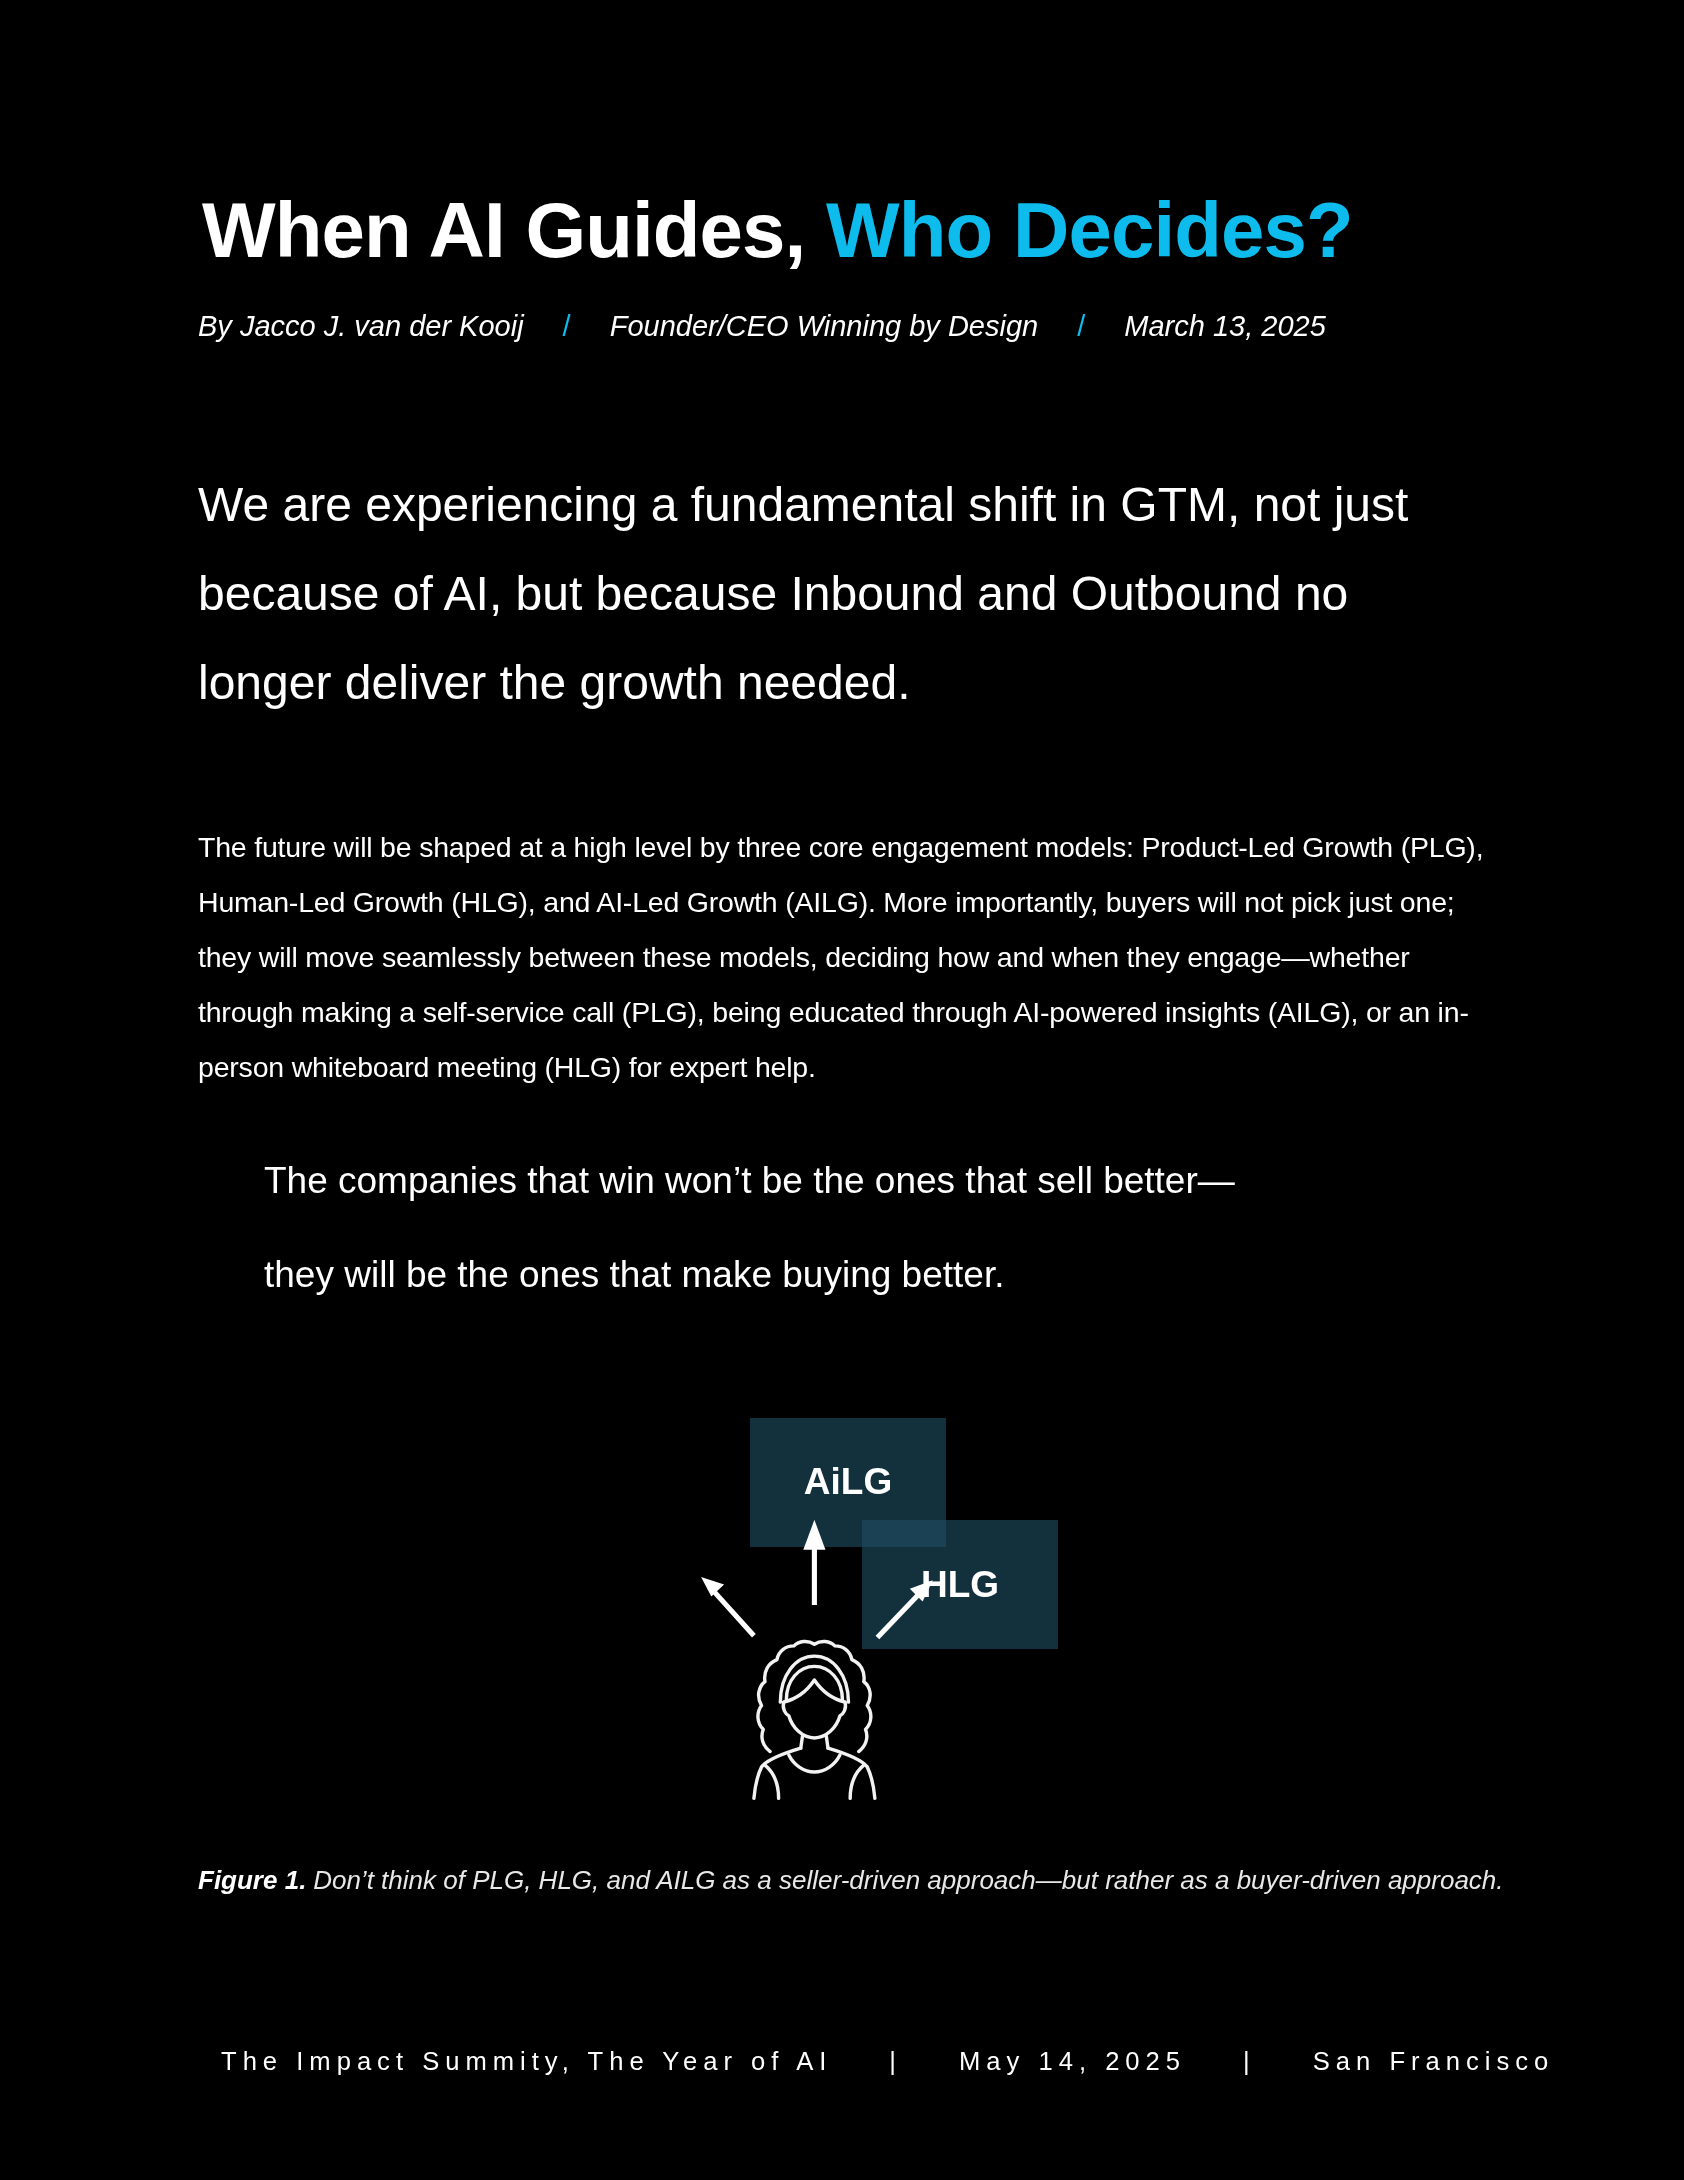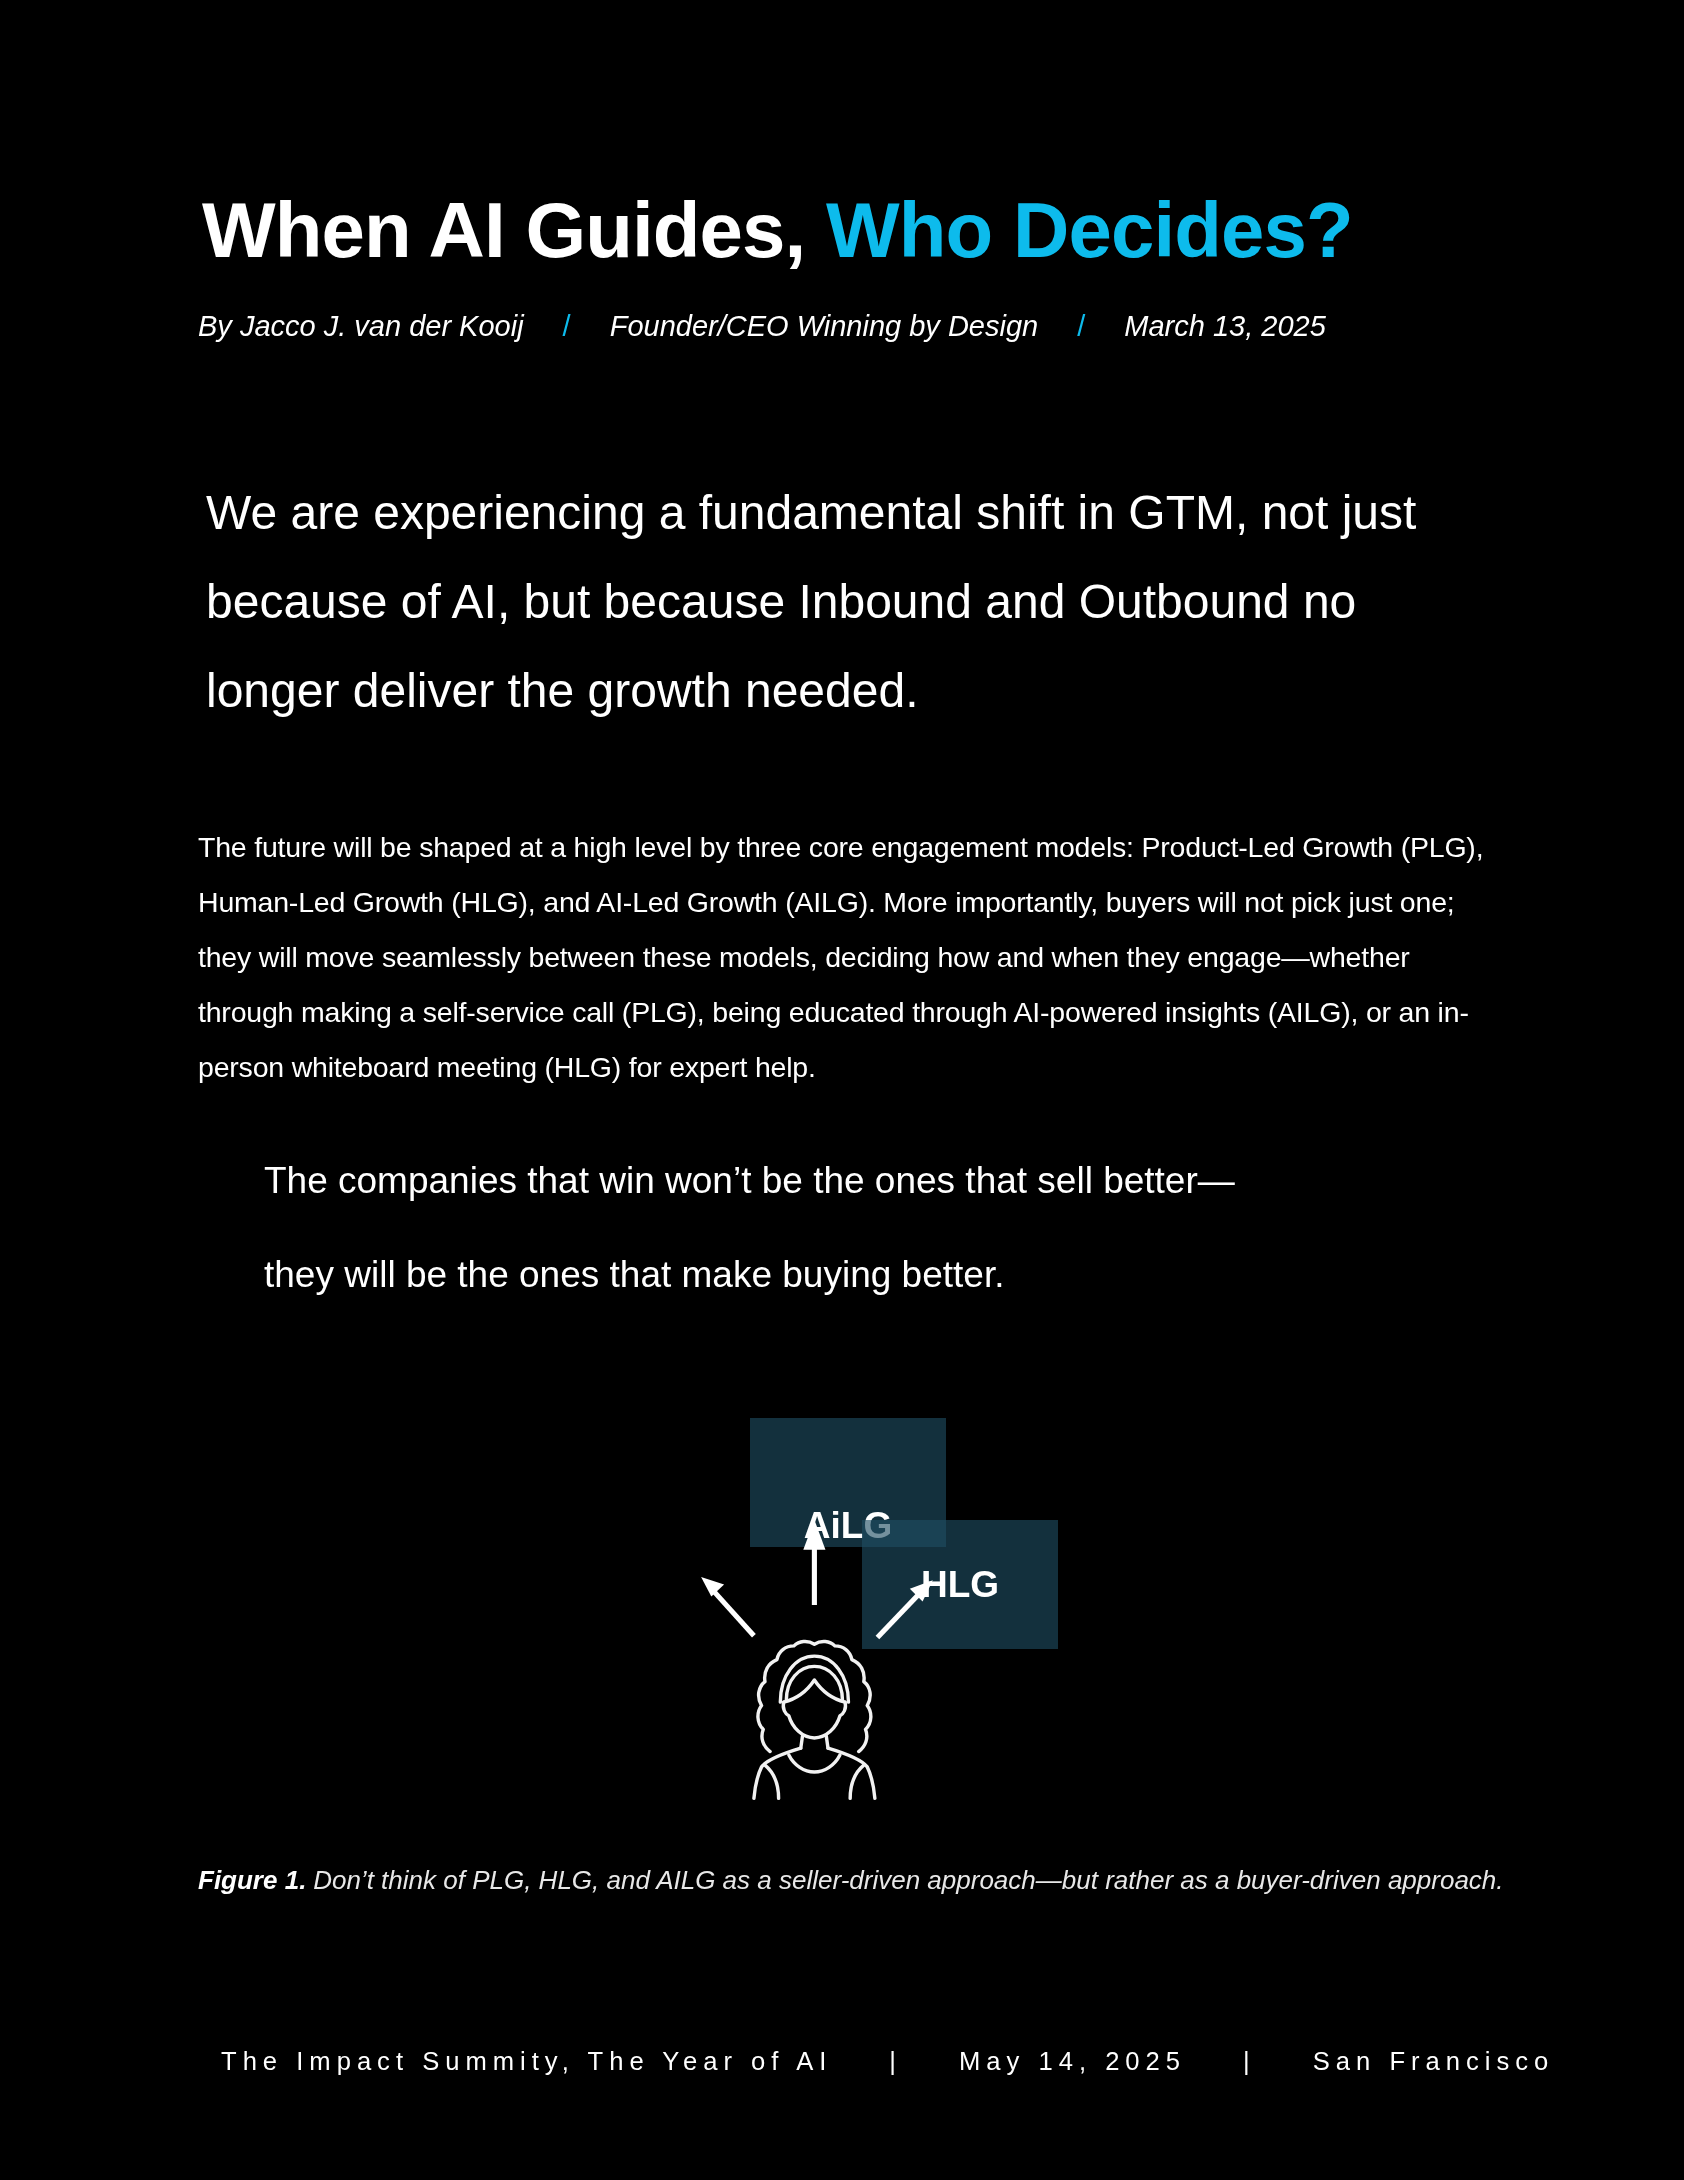--- a/index.html
+++ b/index.html
@@ -11,39 +11,39 @@
     position: absolute; left: 198px; top: 184px; margin: 4px;
     font-size: 78px; font-weight: 700; letter-spacing: -0.9px; line-height: 1.1; white-space: nowrap; text-align: center;
   }
   .page-title .accent { color: #0dbbec; }
   .byline {
     position: absolute; left: 198px; top: 310px; font-size: 29px; font-style: italic;
     white-space: nowrap; display: flex; align-items: flex-start;
   }
   .byline .sep { color: #0dbbec; margin: 0 39px; font-style: normal; }
   .lead {
-    position: absolute; left: 198px; top: 460px; width: 1295px; margin: 8px;
+    position: absolute; left: 198px; top: 460px; width: 1295px; margin: 0;
     font-size: 48px; line-height: 89px; font-weight: 400;
   }
   .body-text {
     position: absolute; left: 198px; top: 820px; width: 1303px; margin: 0;
     font-size: 28.5px; line-height: 55px; letter-spacing: -0.2px;
   }
   .pullquote {
     position: absolute; left: 256px; top: 1126px; width: 1193px; margin: 8px;
     font-size: 37px; font-weight: 400; line-height: 94px;
   }
   .figure { position: absolute; left: 0; top: 0; width: 1685px; height: 2181px; pointer-events: none; }
   .box {
     position: absolute; width: 196px; height: 129px; background: rgba(30, 78, 98, 0.62);
     display: flex; align-items: center; justify-content: center;
     font-size: 37px; font-weight: 700; color: #fff; pointer-events: auto;
   }
   .box-plg { left: 579px; top: 1469px; }
-  .box-ailg { left: 750px; top: 1418px; align-items: flex-end; padding-top: 0; }
+  .box-ailg { left: 750px; top: 1418px; align-items: flex-start; padding-top: 0; }
   .box-ailg span { margin-top: 43px; }
   .box-hlg { left: 862px; top: 1520px; }
   .diagram-svg { position: absolute; left: 0; top: 0; }
   .caption {
     position: absolute; left: 198px; top: 1865px; font-size: 26px; font-style: italic;
     white-space: nowrap; color: #e8e8e8;
   }
   .caption .fig-label { font-weight: 700; color: #fff; margin-right: 6.8px; }
   .footer {
     position: absolute; left: 221px; top: 2047px; font-size: 25.6px; letter-spacing: 6px;

